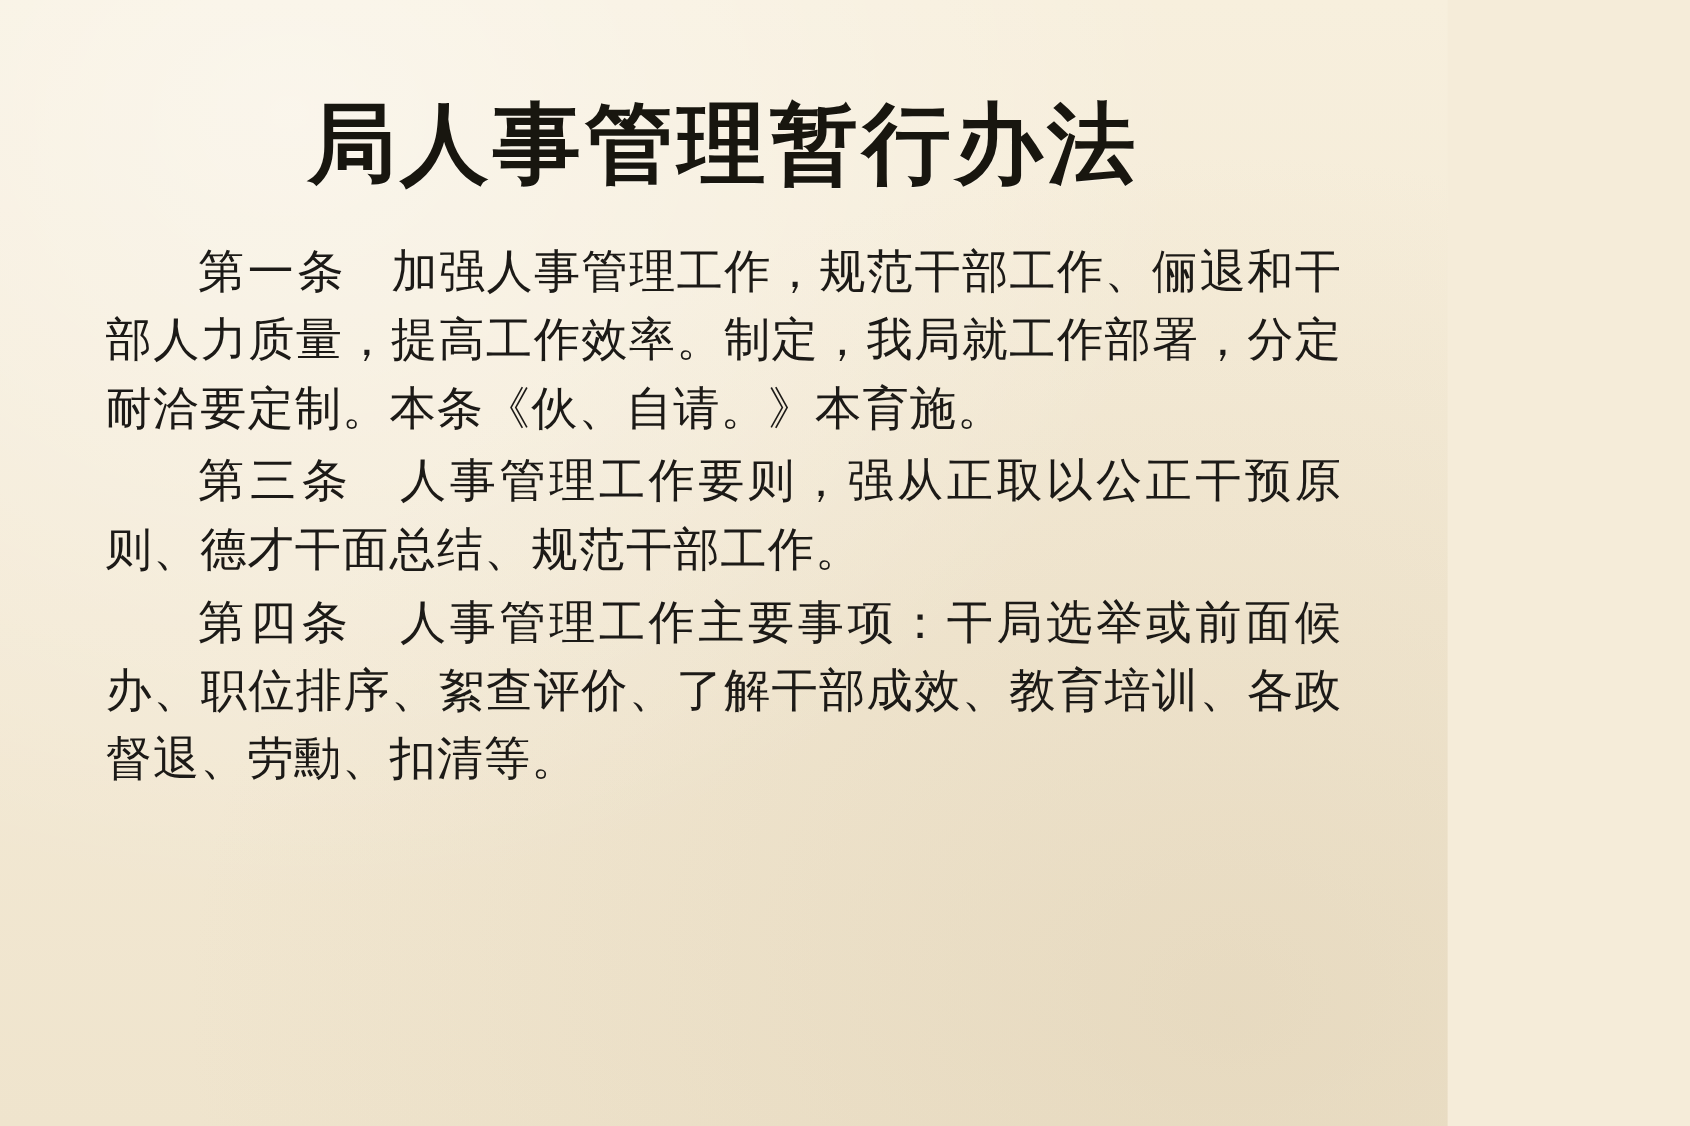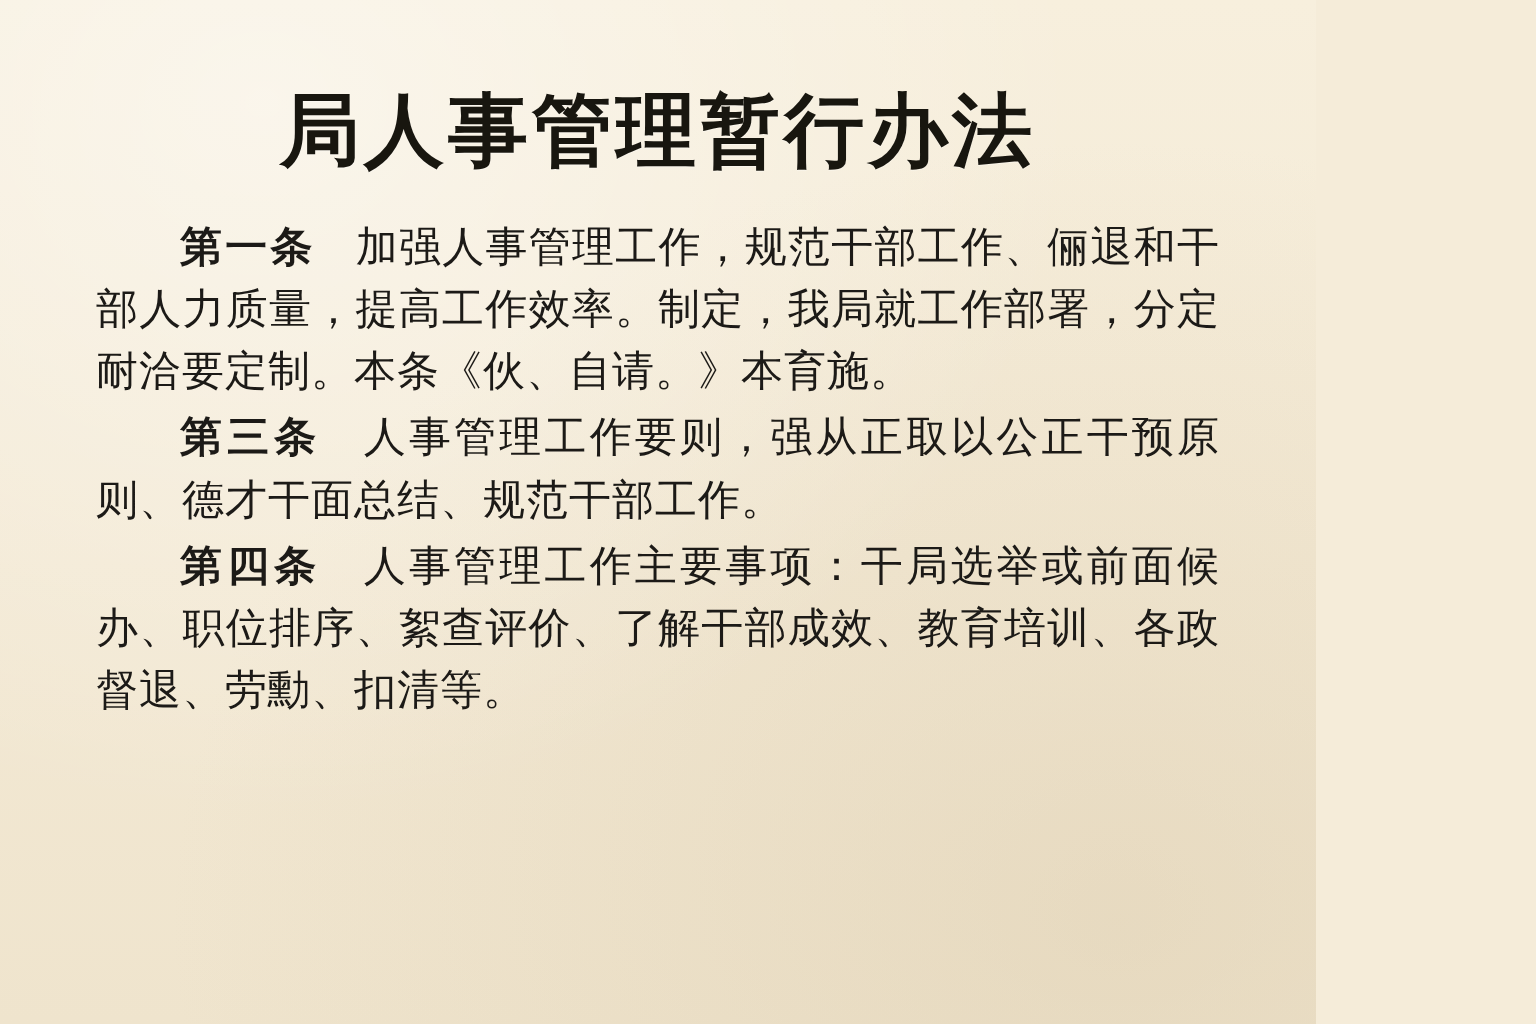--- a/index.html
+++ b/index.html
@@ -42,21 +42,21 @@
     line-height: 1.48;
     text-align: justify;
     text-justify: inter-ideograph;
     letter-spacing: 1px;
   }
   .clause {
     margin: 0 0 4px 0;
     text-indent: 84px;
   }
   .clause-label {
-    font-weight: 700;
+    font-weight: 400;
     letter-spacing: 3px;
   }
   .clause-gap {
     display: inline-block;
     width: 40px;
   }
 </style>
 </head>
 <body>
 

